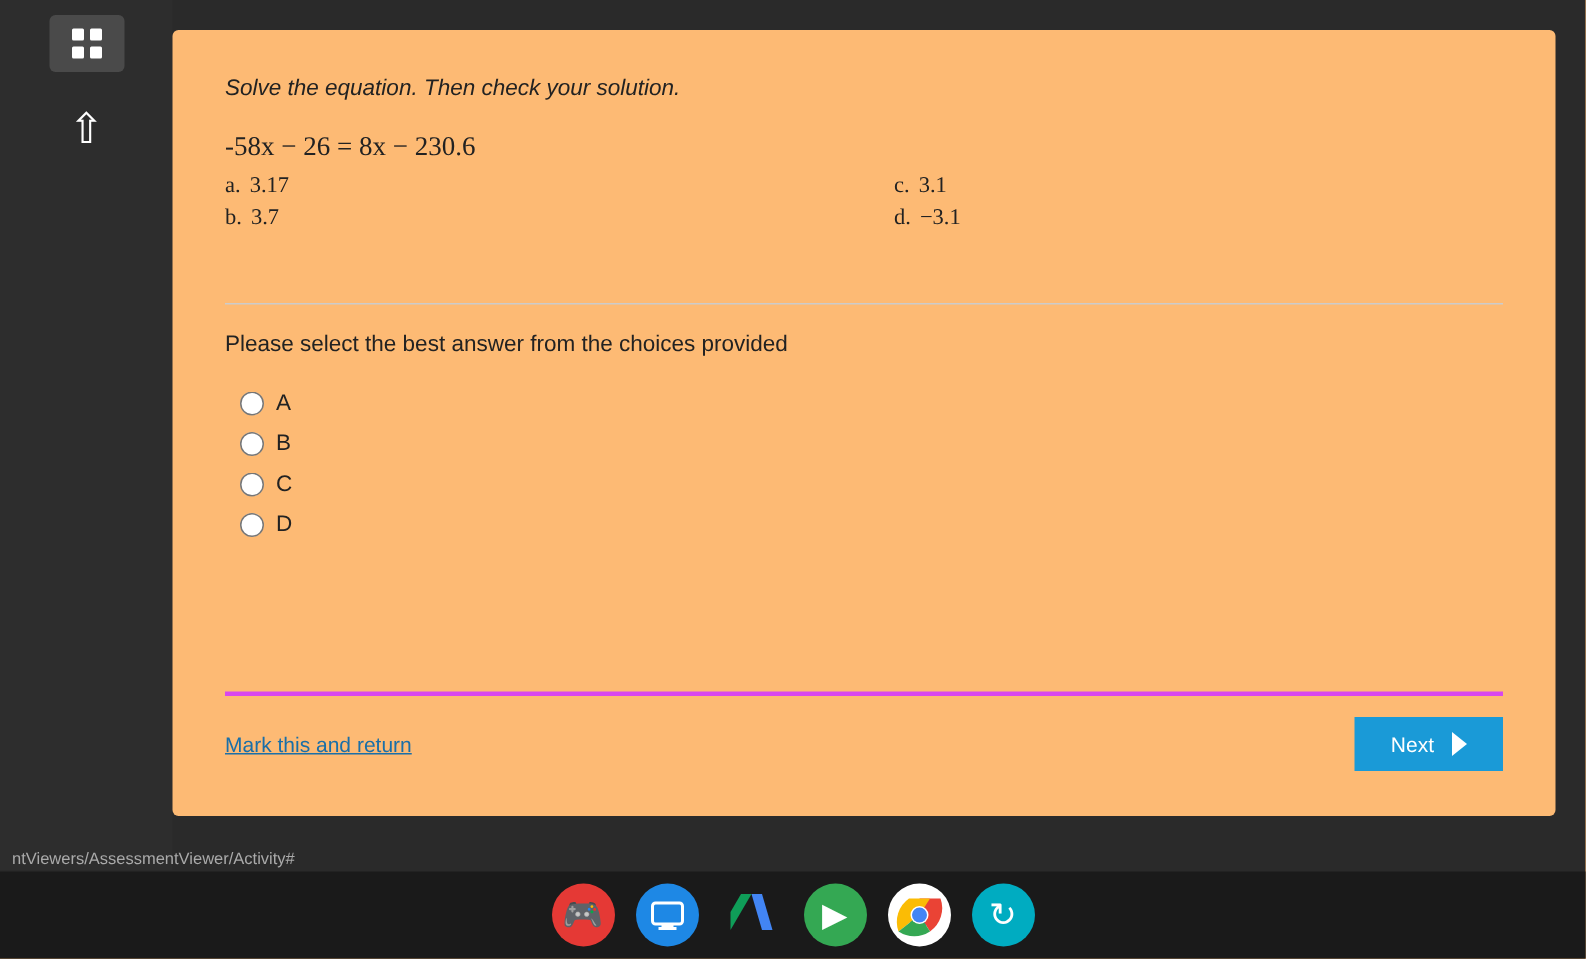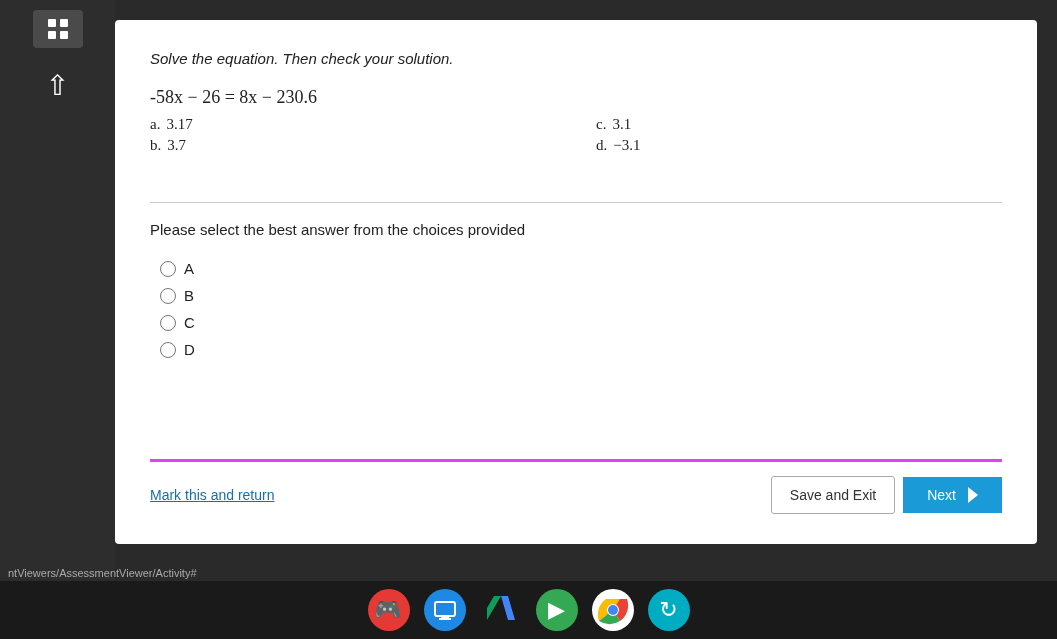--- a/index.html
+++ b/index.html
@@ -48,21 +48,21 @@
       font-size: 28px;
     }
 
     
     .main-content {
       position: absolute;
       left: 115px;
       top: 20px;
       right: 20px;
       bottom: 95px;
-      background: #ffffff;
+      background: #fdba74;
       border-radius: 4px;
       padding: 30px 35px;
       display: flex;
       flex-direction: column;
     }
 
     .question-instruction {
       font-style: italic;
       font-size: 15px;
       color: #222;
@@ -296,21 +296,20 @@
     </label>
     <label class="radio-option">
       <input type="radio" name="answer" value="D" style="">
       <span>D</span>
     </label>
   </div>
 
   <div class="bottom-bar">
     <button class="mark-link">Mark this and return</button>
     <div class="bottom-buttons">
-      <button class="btn-save-exit">Save and Exit</button>
       <button class="btn-next">
         <span>Next</span>
       </button>
     </div>
   </div>
 
 </div>
 
 <div class="url-bar">ntViewers/AssessmentViewer/Activity#</div>
 

